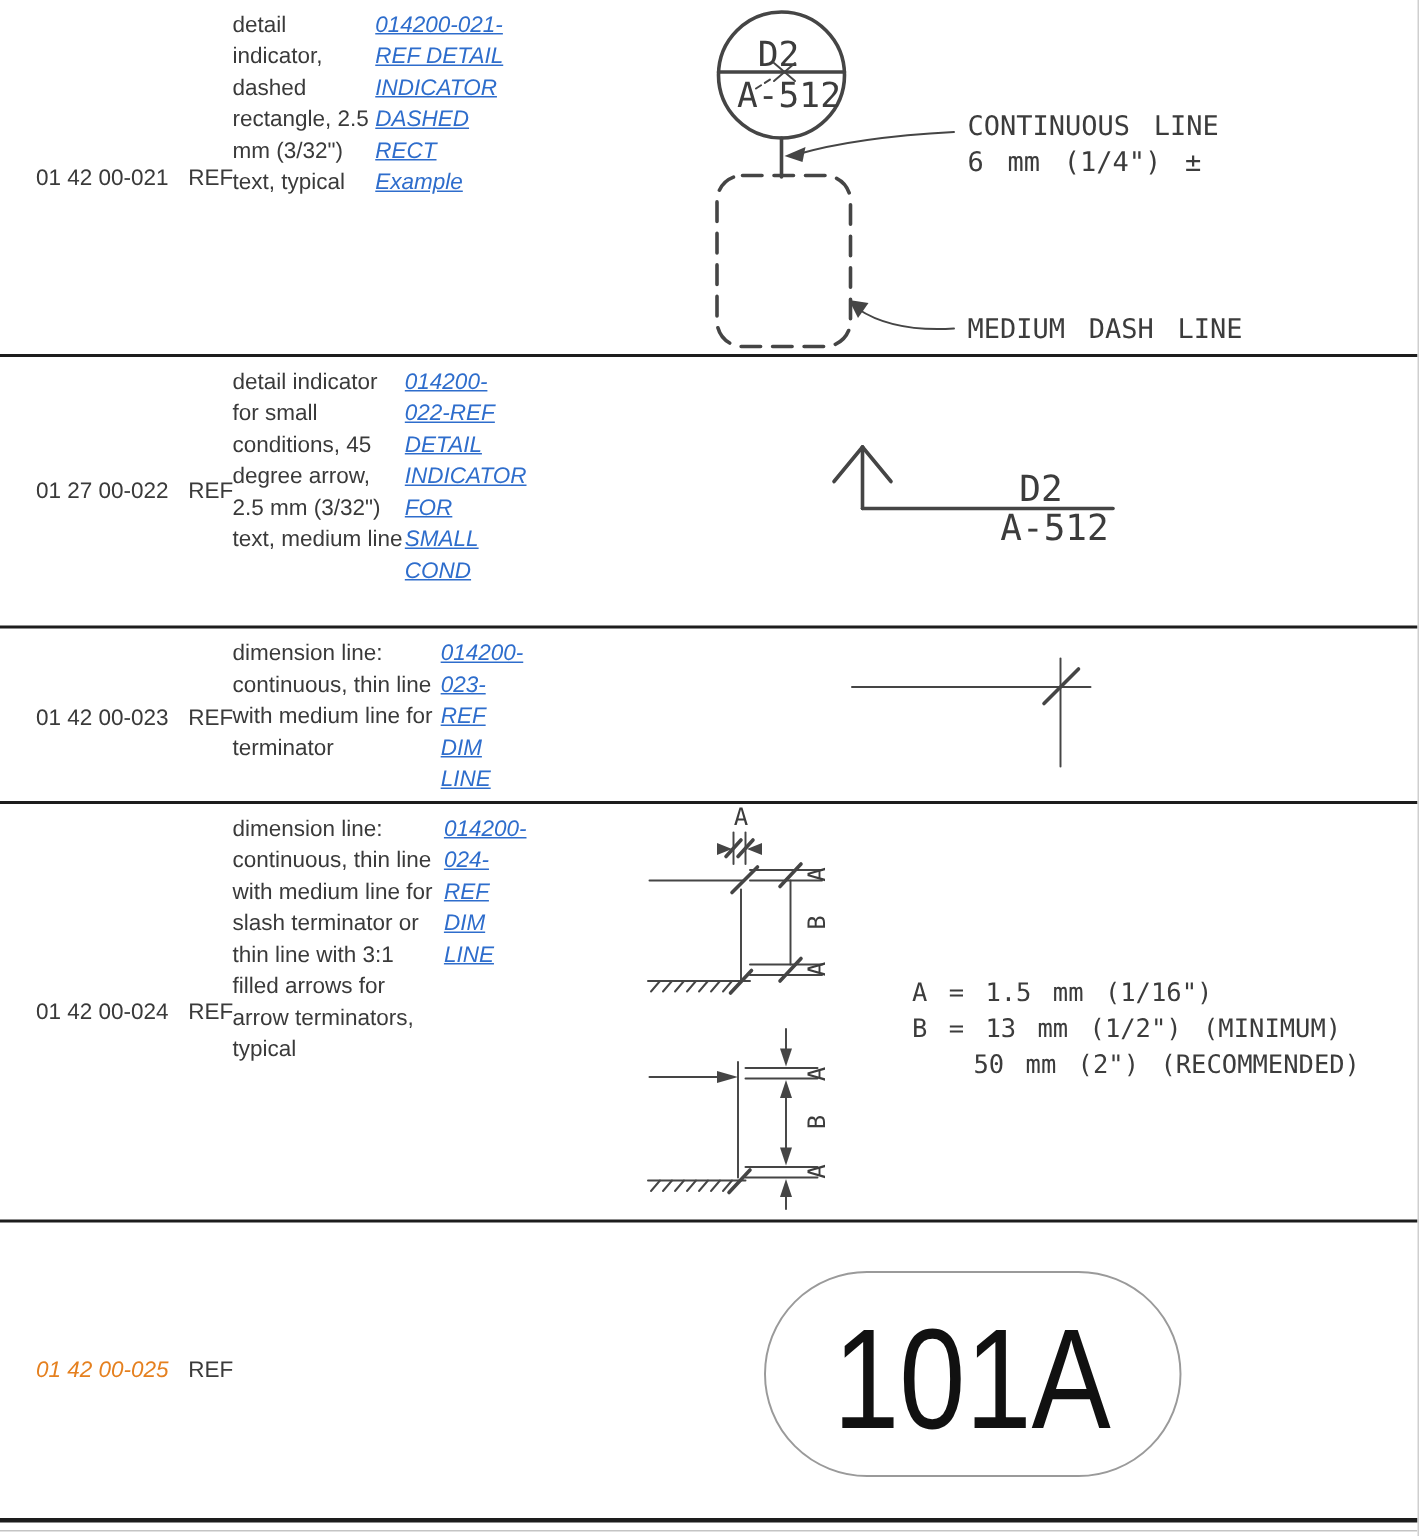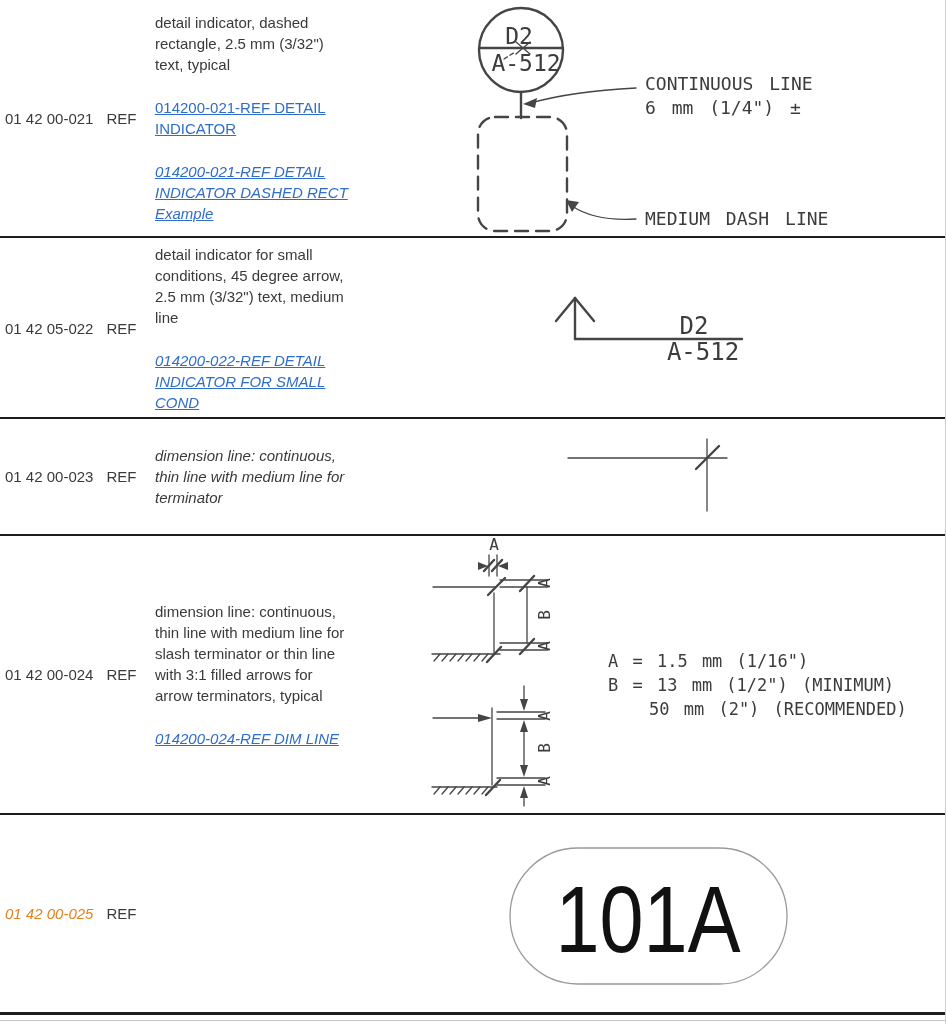--- a/index.html
+++ b/index.html
@@ -17,27 +17,27 @@
     font-family:"Liberation Sans",sans-serif;color:var(--text);
     border-right:1px solid #cfcfcf;box-sizing:border-box;
   }
   .row{
     position:relative;display:grid;grid-template-columns:150px 215px 1fr;
     border-bottom:2px solid var(--border);box-sizing:border-box;
   }
   .r1{height:238px}.r2{height:181px}.r3{height:117px}.r4{height:279px}
   .r5{height:200px;border-bottom-width:3px}
   .code-cell{
-    display:flex;align-items:center;padding-left:5px;
+    display:flex;align-items:center;padding-left:24px;
     font-size:15px;white-space:nowrap;color:var(--text);
   }
   .code-accent .code{color:var(--code-accent);font-style:italic;}
   .ref{margin-left:13px;}
   .desc-cell{
-    display:flex;flex-direction:column;justify-content:center;
+    display:flex;justify-content:center;
     padding:6px 14px 6px 5px;font-size:15px;line-height:21px;color:var(--text);
   }
   .desc{margin:0 0 22px 0;}
   .doc-link{
     color:var(--link);text-decoration:underline;margin:0 0 22px 0;display:block;
   }
   .desc-cell > :last-child{margin-bottom:0;font-style:italic;}
   svg.figure{position:absolute;top:0;left:0;pointer-events:none;}
   .s-thin{stroke:var(--diagram-ink);stroke-width:1.3;fill:none;stroke-linecap:round;}
   .s-med{stroke:var(--diagram-ink);stroke-width:2.4;fill:none;stroke-linecap:round;}
@@ -59,21 +59,20 @@
 
 <div class="page">
 
   <div class="row r1">
     <div class="code-cell">
       <span class="code">01 42 00-021</span>
       <span class="ref">REF</span>
     </div>
     <div class="desc-cell">
       <p class="desc">detail indicator, dashed rectangle, 2.5 mm (3/32") text, typical</p>
-      <a class="doc-link" href="#">014200-021-REF DETAIL INDICATOR</a>
       <a class="doc-link" href="#">014200-021-REF DETAIL INDICATOR DASHED RECT Example</a>
     </div>
     <svg class="figure" width="946" height="236" viewBox="0 0 946 236">
       <g>
         <circle class="s-med" cx="521" cy="50" r="42"></circle>
         <line class="s-med" x1="479" y1="48" x2="563" y2="48"></line>
         <text class="cad cad-lg" x="519" y="44" text-anchor="middle">D2</text>
         <text class="cad cad-lg" x="526" y="71" text-anchor="middle">A-512</text>
         <g>
           <line class="s-thin" x1="516" y1="42" x2="530" y2="54"></line>
@@ -92,21 +91,21 @@
       <g>
         <path class="s-thin" d="M 636,219 C 604,221 584,214 572,206"></path>
         <polygon class="fill-ink" points="566,200 579,202 572,212"></polygon>
       </g>
       <text class="cad cad-cap" x="645" y="225">MEDIUM DASH LINE</text>
     </svg>
   </div>
 
   <div class="row r2">
     <div class="code-cell">
-      <span class="code">01 42 05-022</span>
+      <span class="code">01 27 00-022</span>
       <span class="ref">REF</span>
     </div>
     <div class="desc-cell">
       <p class="desc">detail indicator for small conditions, 45 degree arrow, 2.5 mm (3/32") text, medium line</p>
       <a class="doc-link" href="#">014200-022-REF DETAIL INDICATOR FOR SMALL COND</a>
     </div>
     <svg class="figure" width="946" height="179" viewBox="0 0 946 179">
       <g>
         <line class="s-med" x1="575" y1="60" x2="575" y2="101"></line>
         <line class="s-med" x1="575" y1="60" x2="556" y2="83"></line>
@@ -118,20 +117,21 @@
     </svg>
   </div>
 
   <div class="row r3">
     <div class="code-cell">
       <span class="code">01 42 00-023</span>
       <span class="ref">REF</span>
     </div>
     <div class="desc-cell">
       <p class="desc">dimension line: continuous, thin line with medium line for terminator</p>
+      <a class="doc-link" href="#">014200-023-REF DIM LINE</a>
     </div>
     <svg class="figure" width="946" height="115" viewBox="0 0 946 115">
       <line class="s-thin" x1="568" y1="39" x2="727" y2="39"></line>
       <line class="s-thin" x1="707" y1="20" x2="707" y2="92"></line>
       <line class="s-med" x1="696" y1="50" x2="719" y2="27"></line>
     </svg>
   </div>
 
   <div class="row r4">
     <div class="code-cell">

